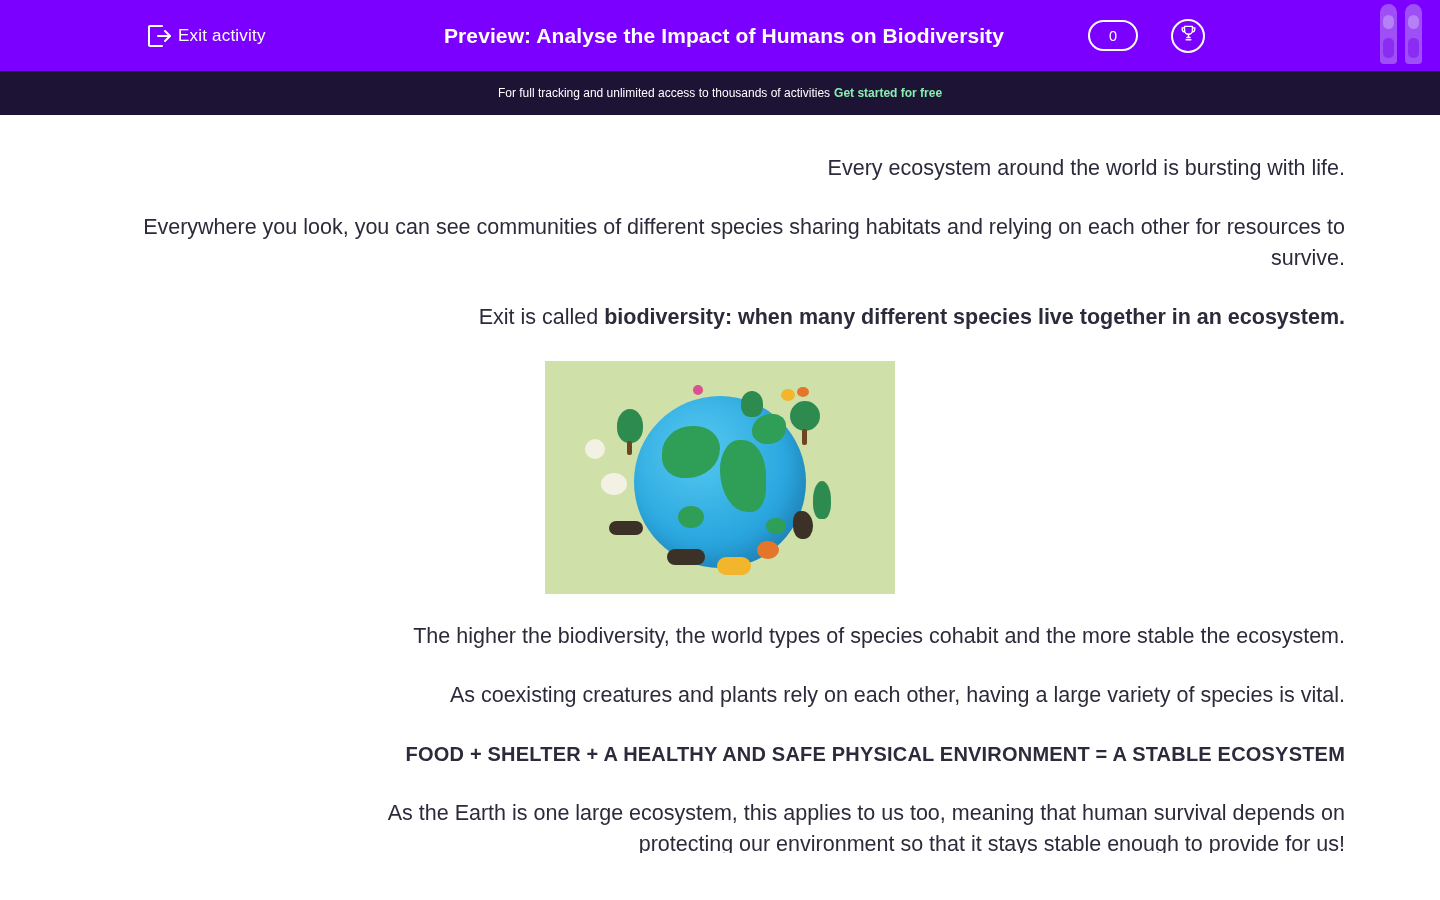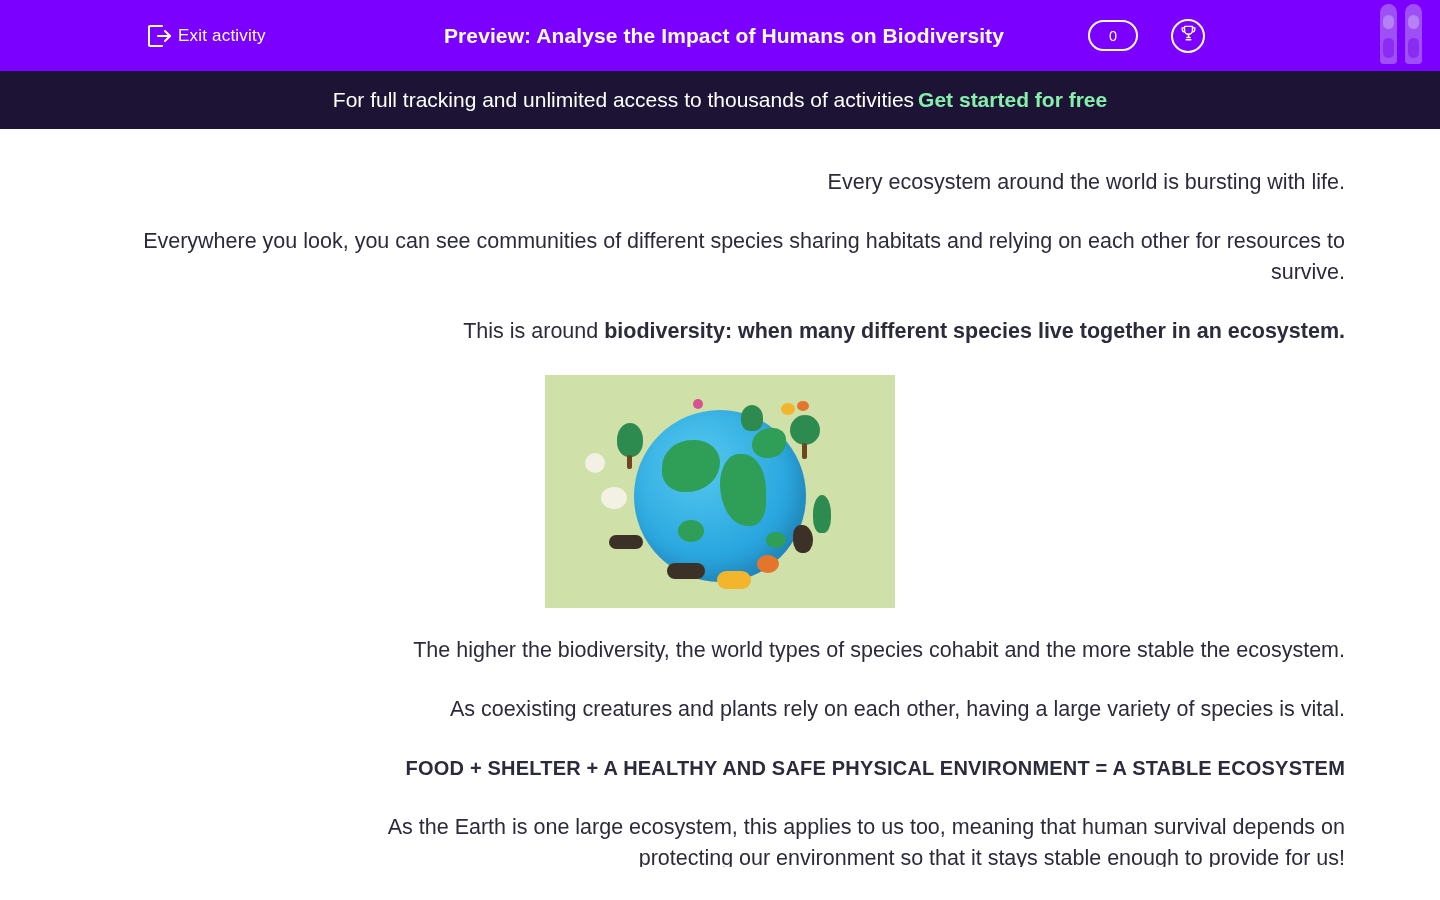--- a/index.html
+++ b/index.html
@@ -93,27 +93,27 @@
     content: "";
     position: absolute;
     left: 3px; right: 3px; bottom: 6px;
     height: 20px;
     border-radius: 5px;
     background: #8a2cf2;
   }
 
   
   .promo {
-    height: 58px;
+    height: 44px;
     background: #1d1435;
     display: flex;
     align-items: center;
     justify-content: center;
     color: #ffffff;
-    font-size: 21px;
+    font-size: 12px;
   }
   .promo-link {
     font-weight: bold;
     color: #86efac;
     margin-left: 4px;
     text-decoration: none;
     cursor: pointer;
   }
 
   
@@ -225,21 +225,21 @@
   <a class="promo-link" href="#">Get started for free</a>
 </div>
 
 <div class="content">
 
   <p class="para">Every ecosystem around the world is bursting with life.</p>
 
   <p class="para">Everywhere you look, you can see communities of different species sharing habitats and relying on each other for resources to survive.</p>
 
   <p class="para">
-    <span>This is around </span><b>biodiversity: when many different species live together in an ecosystem.</b>
+    <span>Exit is called </span><b>biodiversity: when many different species live together in an ecosystem.</b>
   </p>
 
   <div class="figure">
     <div class="globe">
       <span class="land l1"></span>
       <span class="land l2"></span>
       <span class="land l3"></span>
       <span class="land l4"></span>
       <span class="land l5"></span>
     </div>

